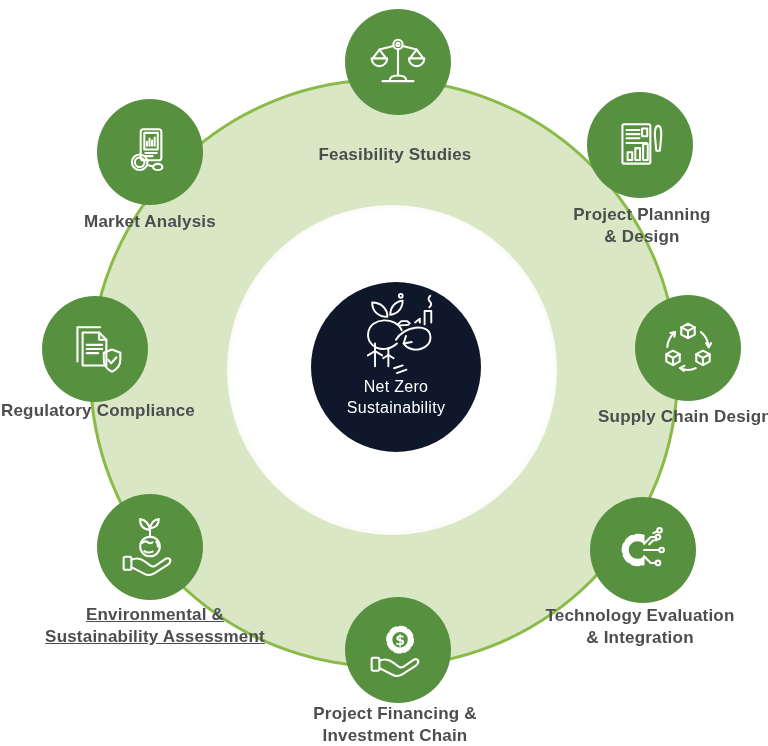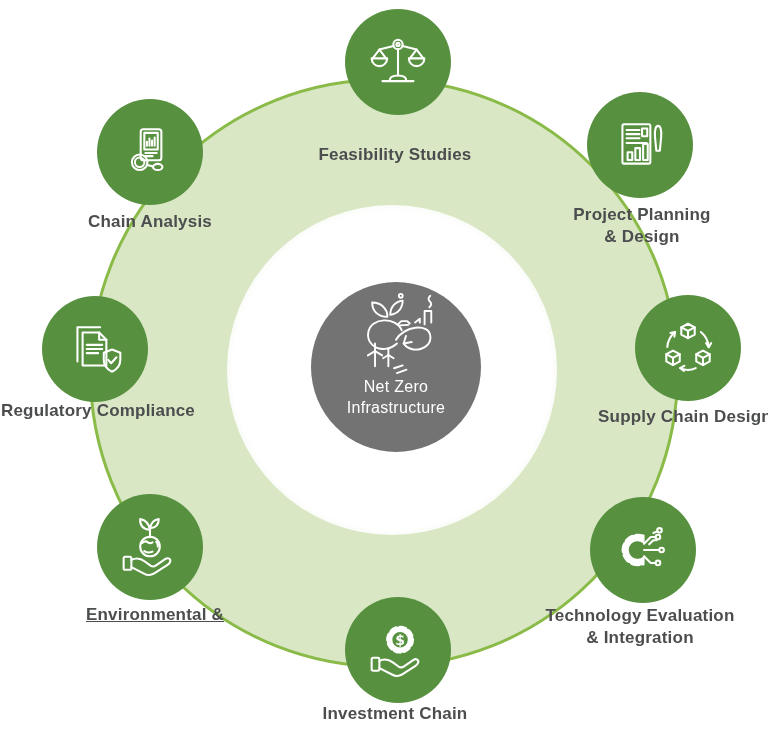--- a/index.html
+++ b/index.html
@@ -12,21 +12,21 @@
     box-sizing:border-box;border-radius:50%;
     background:#d9e7c5;border:3px solid #8aba47;
   }
   .inner-white{
     position:absolute;left:227px;top:205px;width:330px;height:330px;
     background:radial-gradient(circle, #ffffff 68%, rgba(255,255,255,0) 92%);
     border-radius:50%;
   }
   .center-circle{
     position:absolute;left:311px;top:282px;width:170px;height:170px;
-    border-radius:50%;background:#737373;
+    border-radius:50%;background:#0f172a;
     display:flex;flex-direction:column;align-items:center;justify-content:flex-start;
   }
   .center-circle svg{margin-top:10px;}
   .center-text{
     color:#ffffff;font-size:16px;font-weight:400;letter-spacing:.3px;
     text-align:center;line-height:21px;margin-top:2px;
   }
   .node-circle{
     position:absolute;width:106px;height:106px;border-radius:50%;
     background:#57913f;display:flex;align-items:center;justify-content:center;
@@ -88,21 +88,21 @@
       <line x1="42" y1="66" x2="36.5" y2="69.5"></line>
       <line x1="42" y1="66" x2="47.5" y2="69.5"></line>
       <path d="M48 80 l9 -3 M51 85 l10 -3.5"></path>
 
       <path d="M80 34 V20 h7 V32"></path>
       <path d="M85 16 q3.5 -3 0.5 -6 q-3 -3 0.5 -6"></path>
       <path d="M70 32 l5 -4 v4"></path>
     </svg>
     <div class="center-text">
       <div>Net Zero</div>
-      <div>Infrastructure</div>
+      <div>Sustainability</div>
     </div>
   </div>
 
   <div class="node-circle pos-feasibility">
     <svg class="lineart" width="62" height="62" viewBox="0 0 60 60">
       <circle cx="30" cy="13" r="4.5"></circle>
         <circle cx="30" cy="13" r="1.5"></circle>
       <line x1="30" y1="17.5" x2="30" y2="43"></line>
       <line x1="25.6" y1="14.6" x2="12" y2="18"></line>
       <line x1="34.4" y1="14.6" x2="48" y2="18"></line>
@@ -195,38 +195,40 @@
   <div class="node-circle pos-financing">
     <svg class="lineart" width="62" height="62" viewBox="0 0 60 60">
       <circle cx="32" cy="20" r="11" stroke-dasharray="4.6 4" stroke-width="5"></circle>
       <circle cx="32" cy="20" r="8.5"></circle>
       <text x="32" y="25" text-anchor="middle" font-size="13.5" font-family="DejaVu Sans, sans-serif" fill="#ffffff" stroke="none" font-weight="bold">$</text>
       <rect x="4.5" y="37.5" width="7.5" height="12.5" rx="1.5"></rect>
       <path d="M12 40.5 c5 -2.5 9 -1.5 13 1.5 l5.5 4 c1.5 1 3.5 1 5 0 l9.5 -6.5 c2.5 -1.7 5.6 0.3 4.4 3 c-0.5 1.2 -1.5 2.2 -2.8 3 l-12.5 8 c-3 1.9 -6.8 2 -9.9 0.2 L12 47.5"></path>
     </svg>
   </div>
   <div class="node-label lbl-financing">
+    <div>Project Financing &amp;</div>
     <div>Investment Chain</div>
   </div>
 
   <div class="node-circle pos-environmental">
     <svg class="lineart" width="62" height="62" viewBox="0 0 60 60">
       <path d="M30 20.5 V10"></path>
       <path d="M30 13.5 q-1.5 -9 -9.5 -10.5 q-0.5 9.5 9.5 10.5 z"></path>
       <path d="M30 12 q1.5 -8 8.5 -9 q0 8.5 -8.5 9 z"></path>
       <circle cx="30" cy="29.5" r="9.5"></circle>
       <path d="M22.5 26 q3 -2.5 5.5 -0.5 q2 1.5 4.5 0"></path>
       <path d="M24.5 34 q4 2.5 8 0.5"></path>
       <path d="M36 25 q2 2 1.5 4.5"></path>
       <rect x="4.5" y="39.5" width="7.5" height="12.5" rx="1.5"></rect>
       <path d="M12 42.5 c5 -2.5 9 -1.5 13 1.5 l5.5 4 c1.5 1 3.5 1 5 0 l9.5 -6.5 c2.5 -1.7 5.6 0.3 4.4 3 c-0.5 1.2 -1.5 2.2 -2.8 3 l-12.5 8 c-3 1.9 -6.8 2 -9.9 0.2 L12 49.5"></path>
     </svg>
   </div>
   <div class="node-label lbl-environmental">
     <div>Environmental &amp;</div>
+    <div>Sustainability Assessment</div>
   </div>
 
   <div class="node-circle pos-regulatory">
     <svg class="lineart" width="62" height="62" viewBox="0 0 60 60">
       <path d="M13 42 V9 h22"></path>
       <path d="M18 14 h16 l7 7 v25 h-23 z"></path>
       <path d="M34 14 v7 h7"></path>
       <line x1="22" y1="26" x2="37" y2="26"></line>
       <line x1="22" y1="30" x2="37" y2="30"></line>
       <line x1="22" y1="34" x2="33" y2="34"></line>
@@ -248,16 +250,16 @@
       <line x1="34.5" y1="24" x2="34.5" y2="16"></line>
       <line x1="25.5" y1="31" x2="36.5" y2="31"></line>
       <line x1="25.5" y1="34" x2="32.5" y2="34"></line>
       <circle cx="20" cy="40" r="7.5"></circle>
       <circle cx="20" cy="40" r="4.6"></circle>
       <line x1="27.5" y1="42.5" x2="33" y2="44"></line>
       <ellipse cx="37.5" cy="44.5" rx="4.5" ry="3"></ellipse>
     </svg>
   </div>
   <div class="node-label lbl-market">
-    <div>Chain Analysis</div>
+    <div>Market Analysis</div>
   </div>
 
 </div>
 
 </body></html>

